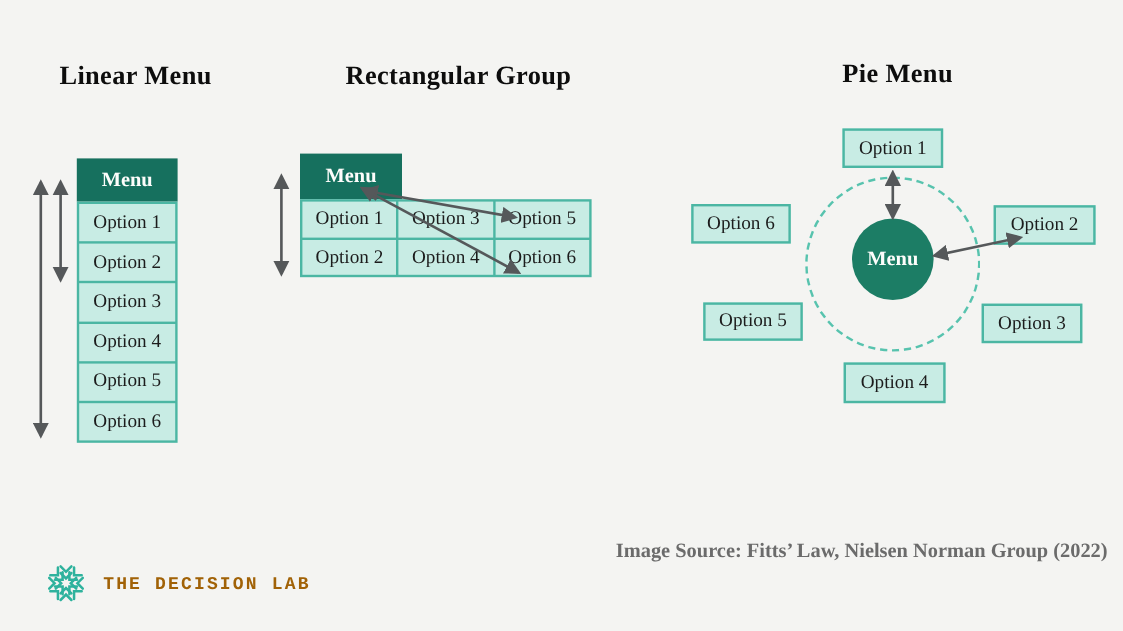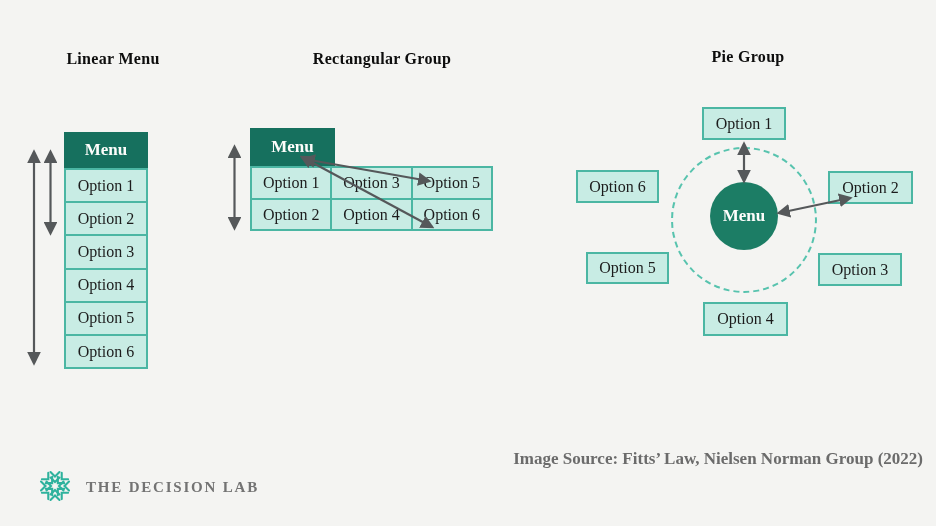--- a/index.html
+++ b/index.html
@@ -10,21 +10,21 @@
   .canvas{
     position:relative;
     width:936px;height:526px;
     background:#f4f4f2;
     overflow:hidden;
     margin:0 auto;
   }
   .title{
     position:absolute;
     transform:translateX(-50%);
-    font-size:16px;
+    font-size:22px;
     font-weight:bold;
     color:#0d0d0d;
     letter-spacing:.3px;
     white-space:nowrap;
     margin:0;
     font-family:"Liberation Serif", serif;
   }
   .menu-header{
     position:absolute;
     background:#16705e;
@@ -96,25 +96,25 @@
     justify-content:center;
   }
   .arrows{
     position:absolute;
     left:0;top:0;
     pointer-events:none;
   }
   .footer-logo-text{
     position:absolute;
     left:86px;top:479px;
-    font-family:Liberation Serif, serif;
+    font-family:Liberation Mono, monospace;
     font-weight:bold;
     font-size:15px;
     letter-spacing:1.8px;
-    color:#737373;
+    color:#a16207;
     white-space:nowrap;
   }
   .footer-source{
     position:absolute;
     right:13px;top:449px;
     font-family:"Liberation Serif", serif;
     font-weight:bold;
     font-size:17px;
     color:#6b6b6b;
     white-space:nowrap;
@@ -124,21 +124,21 @@
     left:36px;top:467px;
   }
 </style>
 </head>
 <body>
 
 <div class="canvas">
 
   <h2 class="title" style="left:113px;top:50px;">Linear Menu</h2>
   <h2 class="title" style="left:382px;top:50px;">Rectangular Group</h2>
-  <h2 class="title" style="left:748px;top:48px;">Pie Group</h2>
+  <h2 class="title" style="left:748px;top:48px;">Pie Menu</h2>
 
   <div class="menu-header" style="left:64px;top:132px;width:84px;height:36px;line-height:36px;">Menu</div>
   <div class="opt-stack" style="left:64px;top:168px;width:84px;">
     <div class="opt-cell" style="height:31.2px;">Option 1</div>
     <div class="opt-cell" style="height:31.2px;">Option 2</div>
     <div class="opt-cell" style="height:31.2px;">Option 3</div>
     <div class="opt-cell" style="height:31.2px;">Option 4</div>
     <div class="opt-cell" style="height:31.2px;">Option 5</div>
     <div class="opt-cell" style="height:31.2px;">Option 6</div>
   </div>

